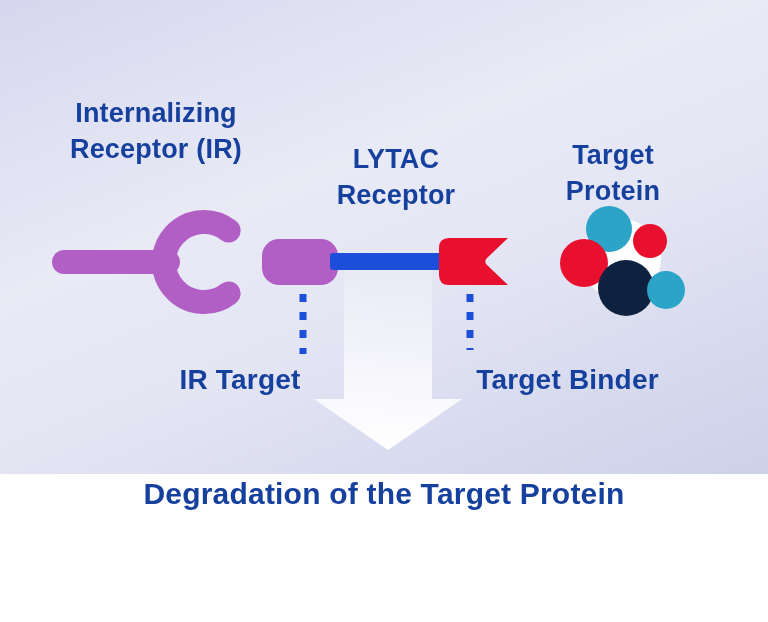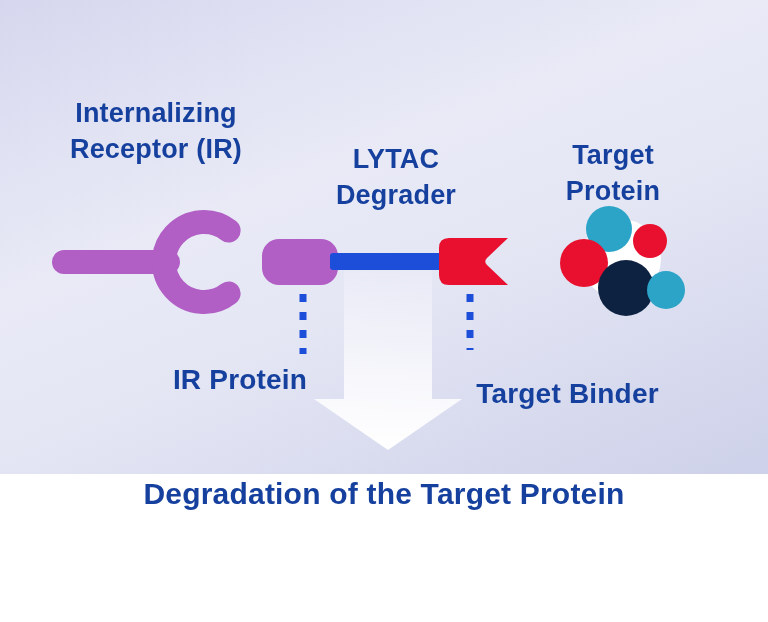--- a/index.html
+++ b/index.html
@@ -33,21 +33,21 @@
     user-select: none;
   }
   .lbl-heading   { font-size: 27px; }
   .lbl-binder    { font-size: 28px; }
   .lbl-bottom    { font-size: 30px; }
 
   .lbl-ir        { left: 50px;  top: 96px;  width: 212px; }
   .lbl-lytac     { left: 318px; top: 142px; width: 156px; }
   .lbl-target    { left: 552px; top: 120px; width: 122px; margin-top: 18px; }
   .lbl-irbinder  { left: 160px; top: 362px; width: 160px; }
-  .lbl-tbinder   { left: 455px; top: 362px; width: 225px; margin-top: 14px; }
+  .lbl-tbinder   { left: 455px; top: 362px; width: 225px; }
   .lbl-degrade   { left: 0px;   top: 474px; width: 768px; }
 </style>
 </head>
 <body>
 
 <div class="stage">
 
   <svg class="canvas" width="768" height="622" viewBox="0 0 768 622">
     <defs>
       <linearGradient id="arrowGrad" x1="0" y1="0" x2="0" y2="1">
@@ -87,22 +87,22 @@
       <circle cx="609" cy="229" r="23" fill="var(--teal)"></circle>
       <circle cx="650" cy="241" r="17" fill="var(--red)"></circle>
       <circle cx="584" cy="263" r="24" fill="var(--red)"></circle>
       <circle cx="626" cy="288" r="28" fill="var(--navy)"></circle>
       <circle cx="666" cy="290" r="19" fill="var(--teal)"></circle>
     </g>
   </svg>
 
   <div class="lbl lbl-heading lbl-ir">Internalizing Receptor (IR)</div>
 
-  <div class="lbl lbl-heading lbl-lytac">LYTAC Degrader</div>
+  <div class="lbl lbl-heading lbl-lytac">LYTAC Receptor</div>
 
   <div class="lbl lbl-heading lbl-target">Target Protein</div>
 
-  <div class="lbl lbl-binder lbl-irbinder">IR Protein</div>
+  <div class="lbl lbl-binder lbl-irbinder">IR Target</div>
 
   <div class="lbl lbl-binder lbl-tbinder">Target Binder</div>
 
   <div class="lbl lbl-bottom lbl-degrade">Degradation of the Target Protein</div>
 </div>
 
 </body></html>

